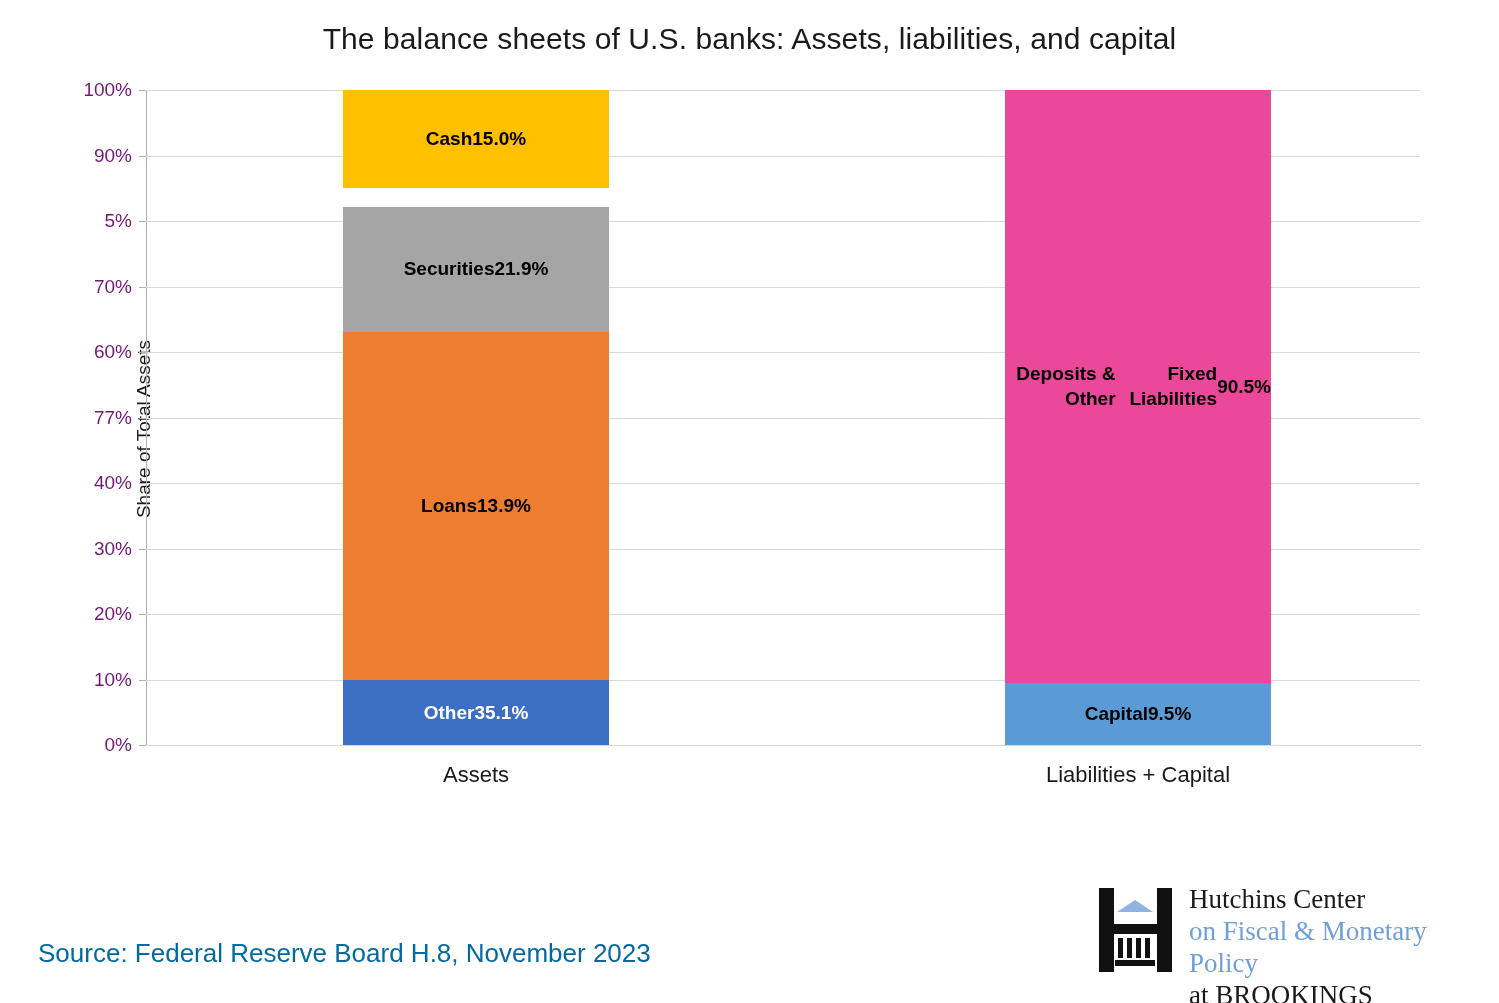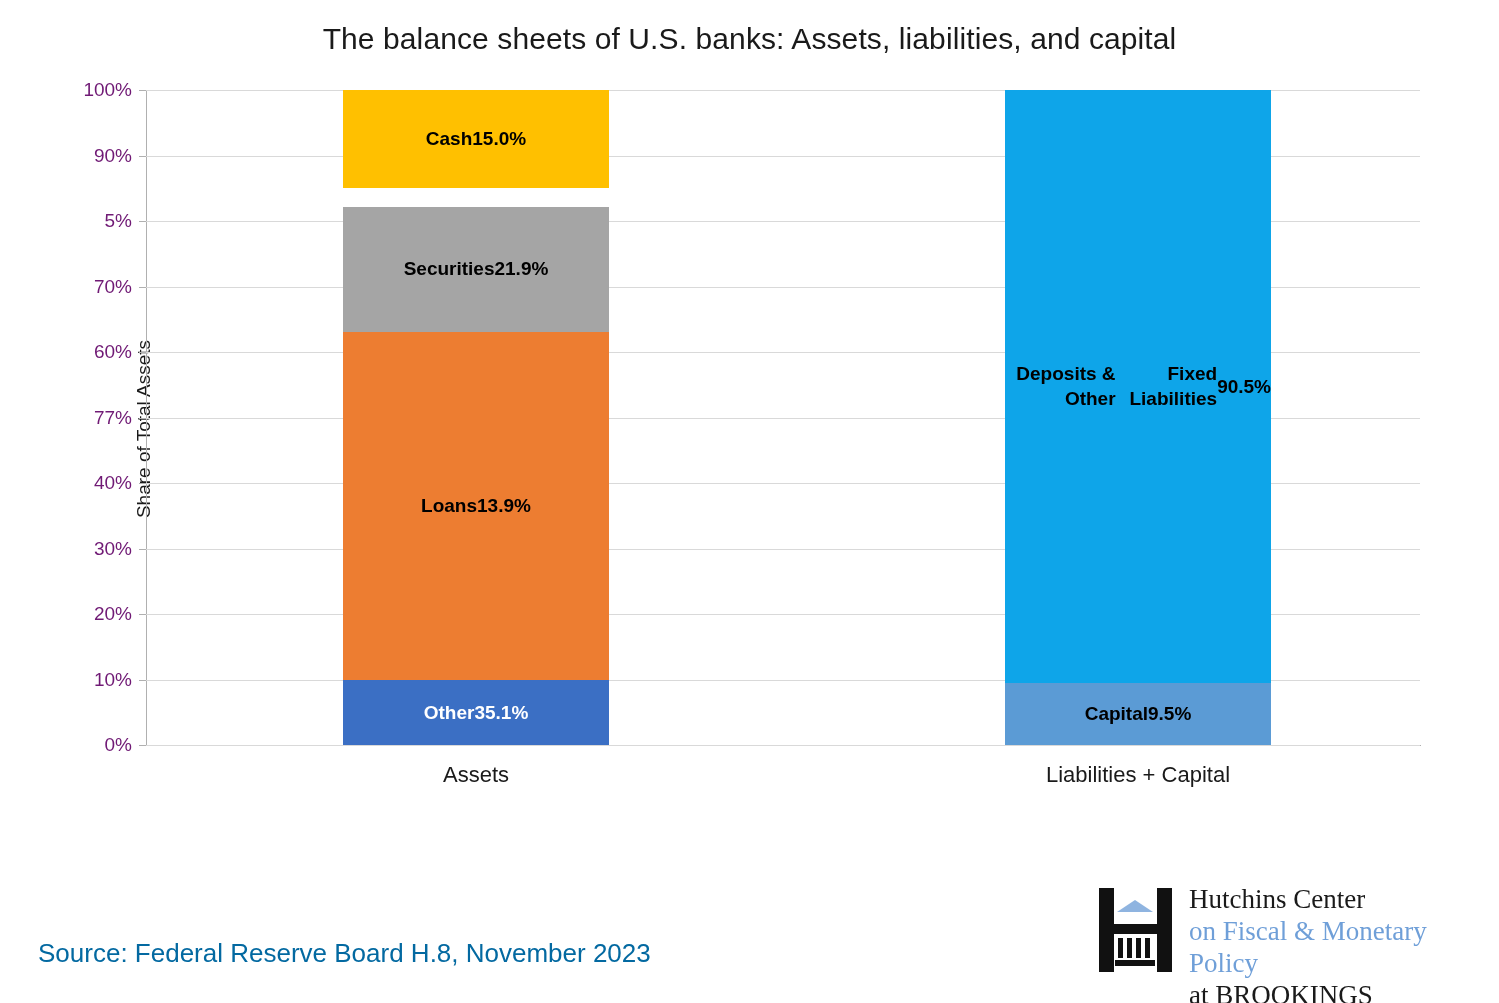--- a/index.html
+++ b/index.html
@@ -236,21 +236,21 @@
         <div class="seg" style="height: 98.25px; bottom: 556.75px; background: rgb(255, 192, 0); color: rgb(0, 0, 0);">
           <span class="seg-label">Cash</span>
           <span class="seg-value">15.0%</span>
         </div>
       </div>
       <div class="bar-col" style="left: 859px; width: 266px; height: 655px;">
         <div class="seg" style="height: 62.225px; bottom: 0px; background: rgb(91, 155, 213); color: rgb(0, 0, 0);">
           <span class="seg-label">Capital</span>
           <span class="seg-value">9.5%</span>
         </div>
-        <div class="seg" style="height: 592.775px; bottom: 62.225px; background: #0ea5e9; color: rgb(0, 0, 0);">
+        <div class="seg" style="height: 592.775px; bottom: 62.225px; background: #ec4899; color: rgb(0, 0, 0);">
           <span class="seg-label">Deposits &amp; Other</span>
           <span class="seg-label2">Fixed Liabilities</span>
           <span class="seg-value">90.5%</span>
         </div>
       </div>
     </div>
 </div>
 
 <div id="x-cats">
     <div class="xcat" style="left: 276px;">Assets</div>

